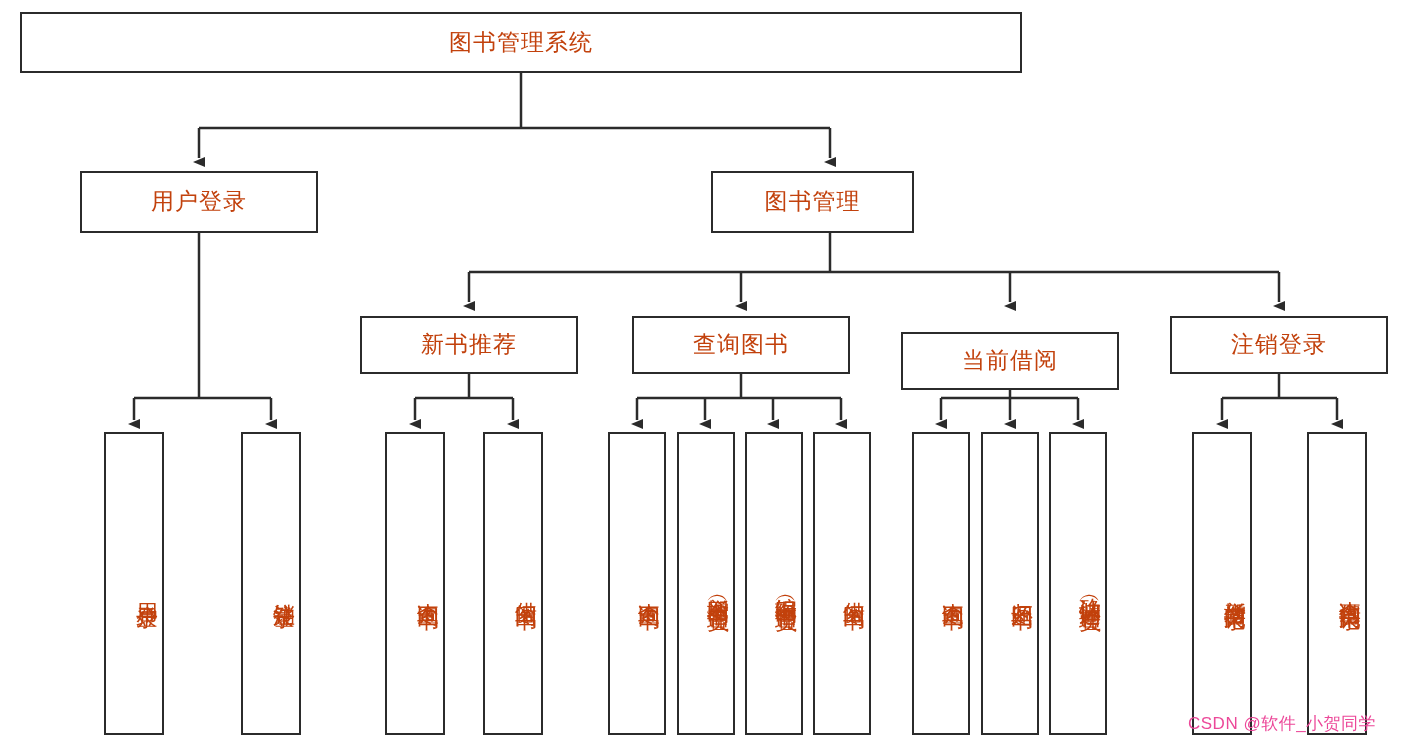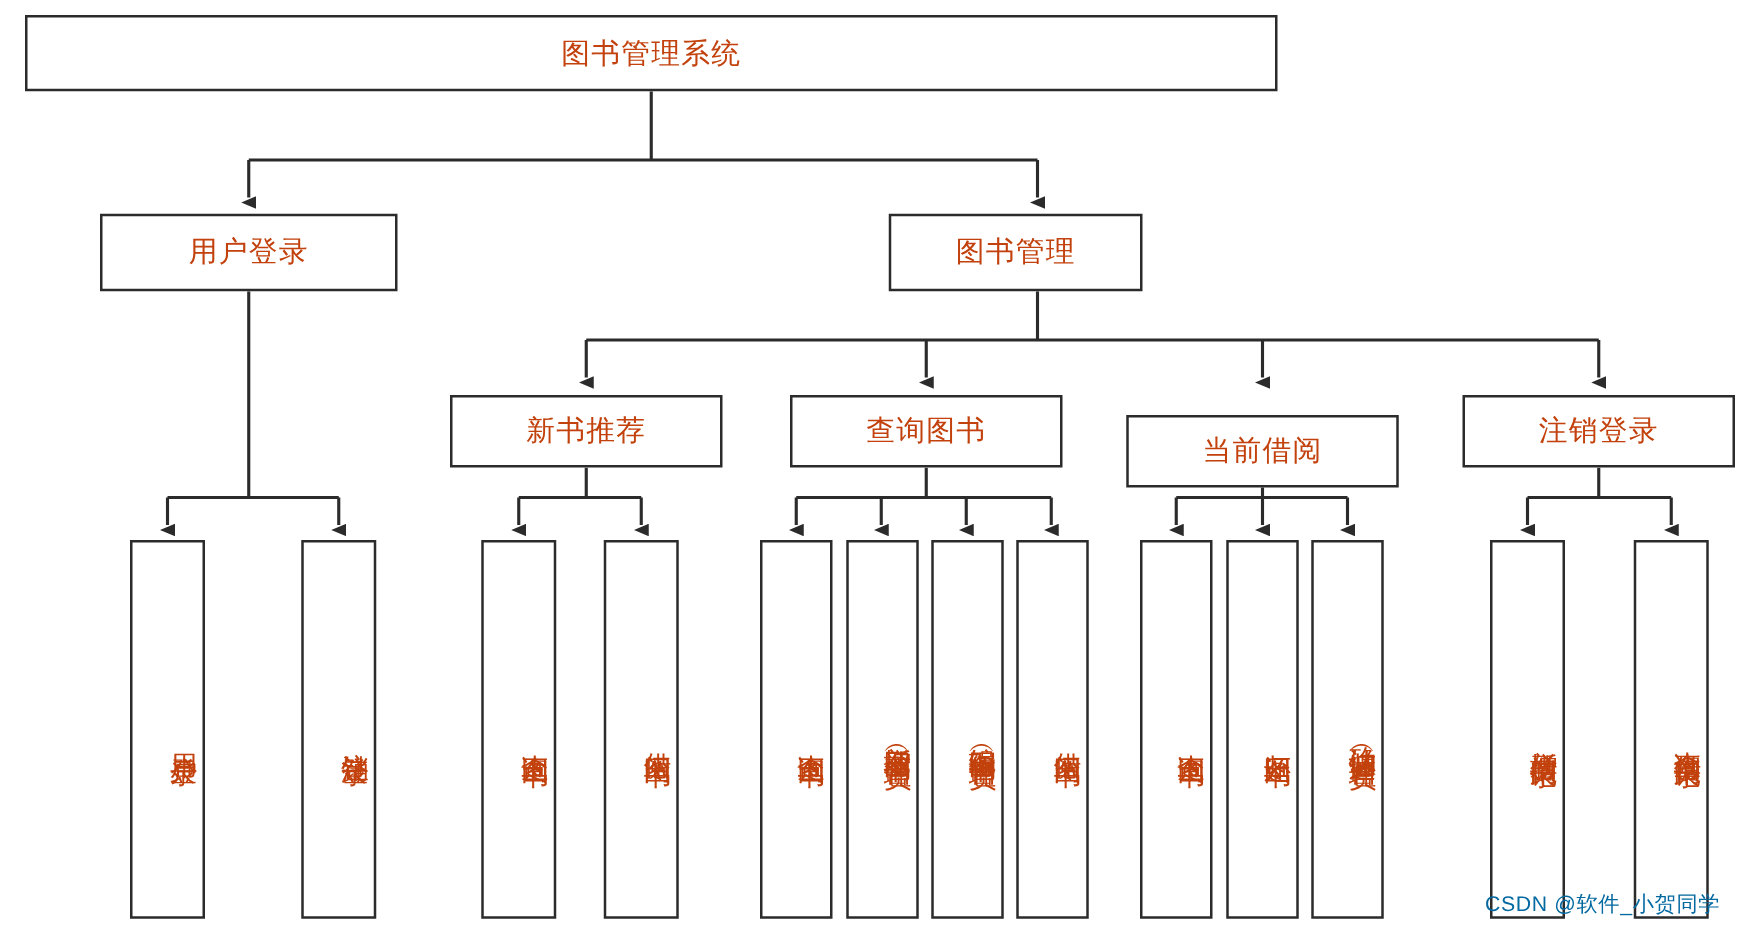--- a/index.html
+++ b/index.html
@@ -52,21 +52,21 @@
   }
   .node.vert > .label {
     writing-mode: vertical-rl;
     text-orientation: upright;
     display: block;
     text-align: center;
   }
   .watermark {
     position: absolute;
     font-size: 17px;
-    color: #0369a1;
+    color: #ec4899;
     letter-spacing: 0.5px;
     white-space: nowrap;
   }
 </style>
 </head>
 <body>
 
 <div id="canvas">
 
   <svg id="wires" viewBox="0 0 1405 747">

